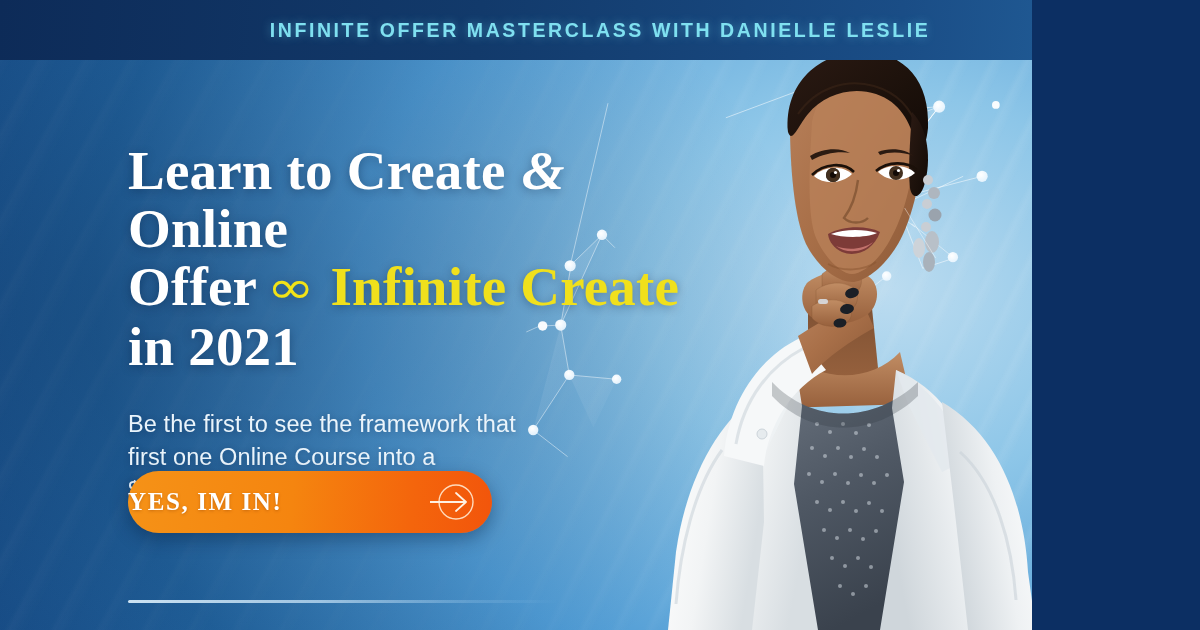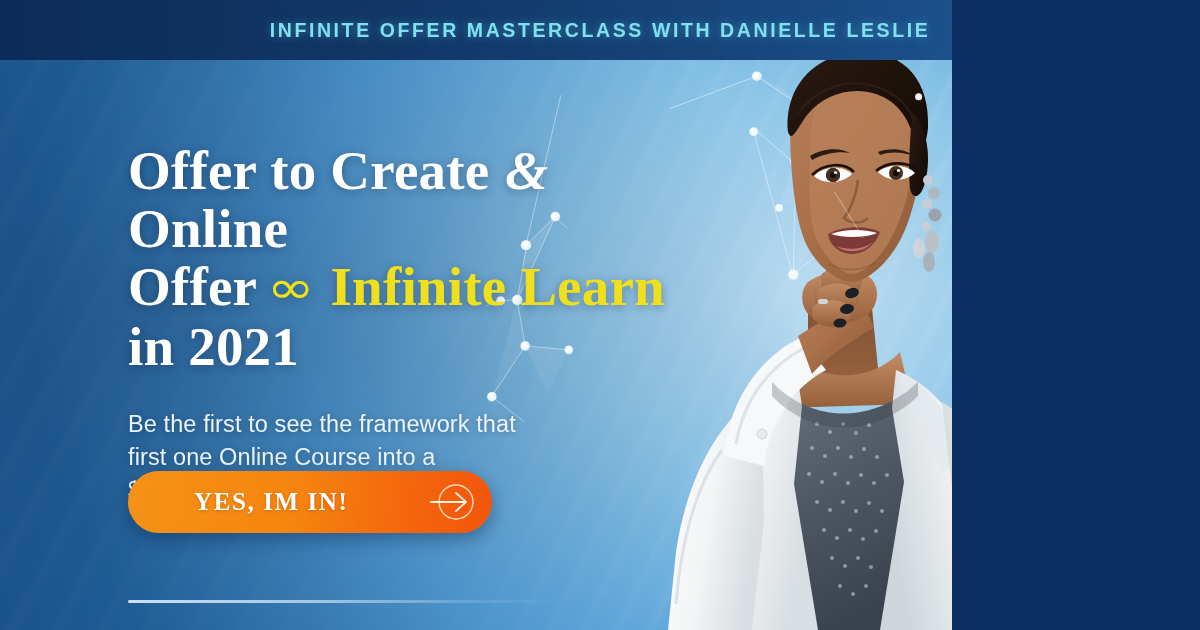--- a/index.html
+++ b/index.html
@@ -4,21 +4,21 @@
 <style>
   * { margin:0; padding:0; box-sizing:border-box; }
   html, body {
     width:1200px; height:630px; overflow:hidden;
     background:#0c2f63;
     font-family:"Liberation Sans", sans-serif;
   }
 
   .banner-root {
     position:relative;
-    width:952px; height:630px;
+    width:1032px; height:630px;
     overflow:hidden;
     background:
       radial-gradient(ellipse 1100px 900px at 86% 46%, #bcdcf0 0%, #8dc6e8 22%, #4f9bd4 48%, #22649f 72%, #14447f 100%),
       linear-gradient(100deg, #0f3570 0%, #14448a 38%, #2a73b4 62%, #7fc0e4 100%);
   }
 
   
   .rays {
     position:absolute; inset:0;
     background:repeating-linear-gradient(
@@ -128,21 +128,20 @@
     cursor:pointer;
     z-index:5;
     border:none;
   }
   .cta-label {
     font-family:"Liberation Serif", serif;
     color:#ffffff;
     font-size:25px;
     font-weight:700;
     letter-spacing:1.6px;
-    margin-left:66px;
     white-space:nowrap;
     text-shadow:0 1px 3px rgba(120,45,0,0.35);
   }
   .cta-arrow { position:absolute; right:18px; top:11px; }
 
   
   .divider {
     position:absolute; left:128px; top:600px;
     width:430px; height:3px;
     border-radius:2px;
@@ -431,29 +430,29 @@
     </g>
   </svg>
 
   <div class="topband">
     <div class="topband-text">INFINITE OFFER MASTERCLASS WITH DANIELLE LESLIE</div>
   </div>
 
   <div class="copy">
     <h1 class="headline">
       <span>
-        <span>Offer to Create</span>
+        <span>Learn to Create</span>
         <span class="amp">&amp;</span>
         <span>Online</span>
       </span>
       <br>
       <span class="hl-line2">
         <span>Offer</span>
         <span class="infinity">∞</span>
-        <span class="hl-yellow">Infinite Learn</span>
+        <span class="hl-yellow">Infinite Create</span>
       </span>
       <br>
       <span>in 2021</span>
     </h1>
 
     <p class="subhead">
       <span>Be the first to see the framework that</span><br>
       <span>first one Online Course into a</span><br>
       <span>$20M movement</span>
     </p>

